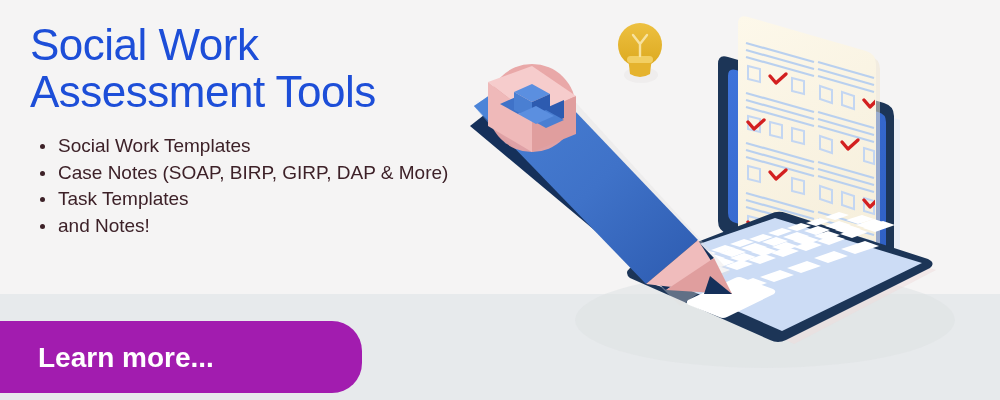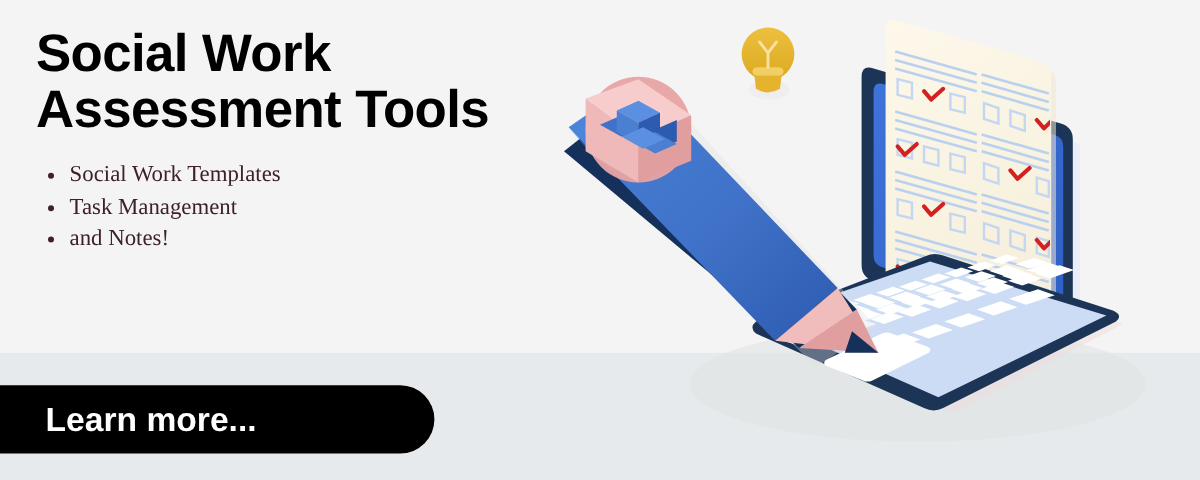--- a/index.html
+++ b/index.html
@@ -12,41 +12,41 @@
     position:relative;width:1000px;height:400px;overflow:hidden;
     background:#f5f4f4;
   }
   
   .band-top{position:absolute;left:0;top:0;width:1000px;height:294px;background:#f5f4f4;}
   .band-bottom{position:absolute;left:0;top:294px;width:1000px;height:106px;background:#e7eaec;}
 
   
   .copy{position:absolute;left:30px;top:22px;width:520px;}
   .headline{
-    font-size:44px;line-height:1.06;font-weight:bold;
-    color:#000000;letter-spacing:-0.5px;margin:0;
+    font-size:44px;line-height:1.06;font-weight:normal;
+    color:#1d4ed8;letter-spacing:-0.5px;margin:0;
     white-space:pre-line;
   }
   ul.bullets{
-    list-style:none;margin:18px 0 0 0;padding:0;font-family:Liberation Serif, serif;
+    list-style:none;margin:18px 0 0 0;padding:0;
   }
   ul.bullets li{
     position:relative;padding-left:28px;
     font-size:19px;line-height:26.5px;color:#3d2128;
     white-space:nowrap;
   }
   ul.bullets li:before{
     content:"";position:absolute;left:10px;top:11px;
     width:5px;height:5px;border-radius:50%;background:#3d2128;
   }
 
   
   .cta{
-    position:absolute;left:0;top:321px;width:362px;height:57px;
-    background:#000000;border-radius:0 30px 30px 0;border:none;
+    position:absolute;left:0;top:321px;width:362px;height:72px;
+    background:#a21caf;border-radius:0 30px 30px 0;border:none;
     color:#ffffff;font-size:28px;font-weight:bold;
     text-align:left;padding:0 0 0 38px;line-height:57px;
     font-family:"Liberation Sans","DejaVu Sans",sans-serif;
     cursor:pointer;box-sizing:border-box;
   }
 
   
   .art{position:absolute;left:470px;top:0;width:530px;height:400px;}
   .art svg{display:block;}
 </style>
@@ -268,20 +268,21 @@
         <path d="M 240 276 L 262 294 L 234 294 Z" fill="#15305a"></path>
       </g>
     </svg>
   </div>
 
   <div class="copy">
     <h1 class="headline">Social Work
 Assessment Tools</h1>
     <ul class="bullets">
       <li>Social Work Templates</li>
-      <li>Task Management</li>
+      <li>Case Notes (SOAP, BIRP, GIRP, DAP &amp; More)</li>
+      <li>Task Templates</li>
       <li>and Notes!</li>
     </ul>
   </div>
 
   <button class="cta">Learn more...</button>
 
 </div>
 
 </body></html>

